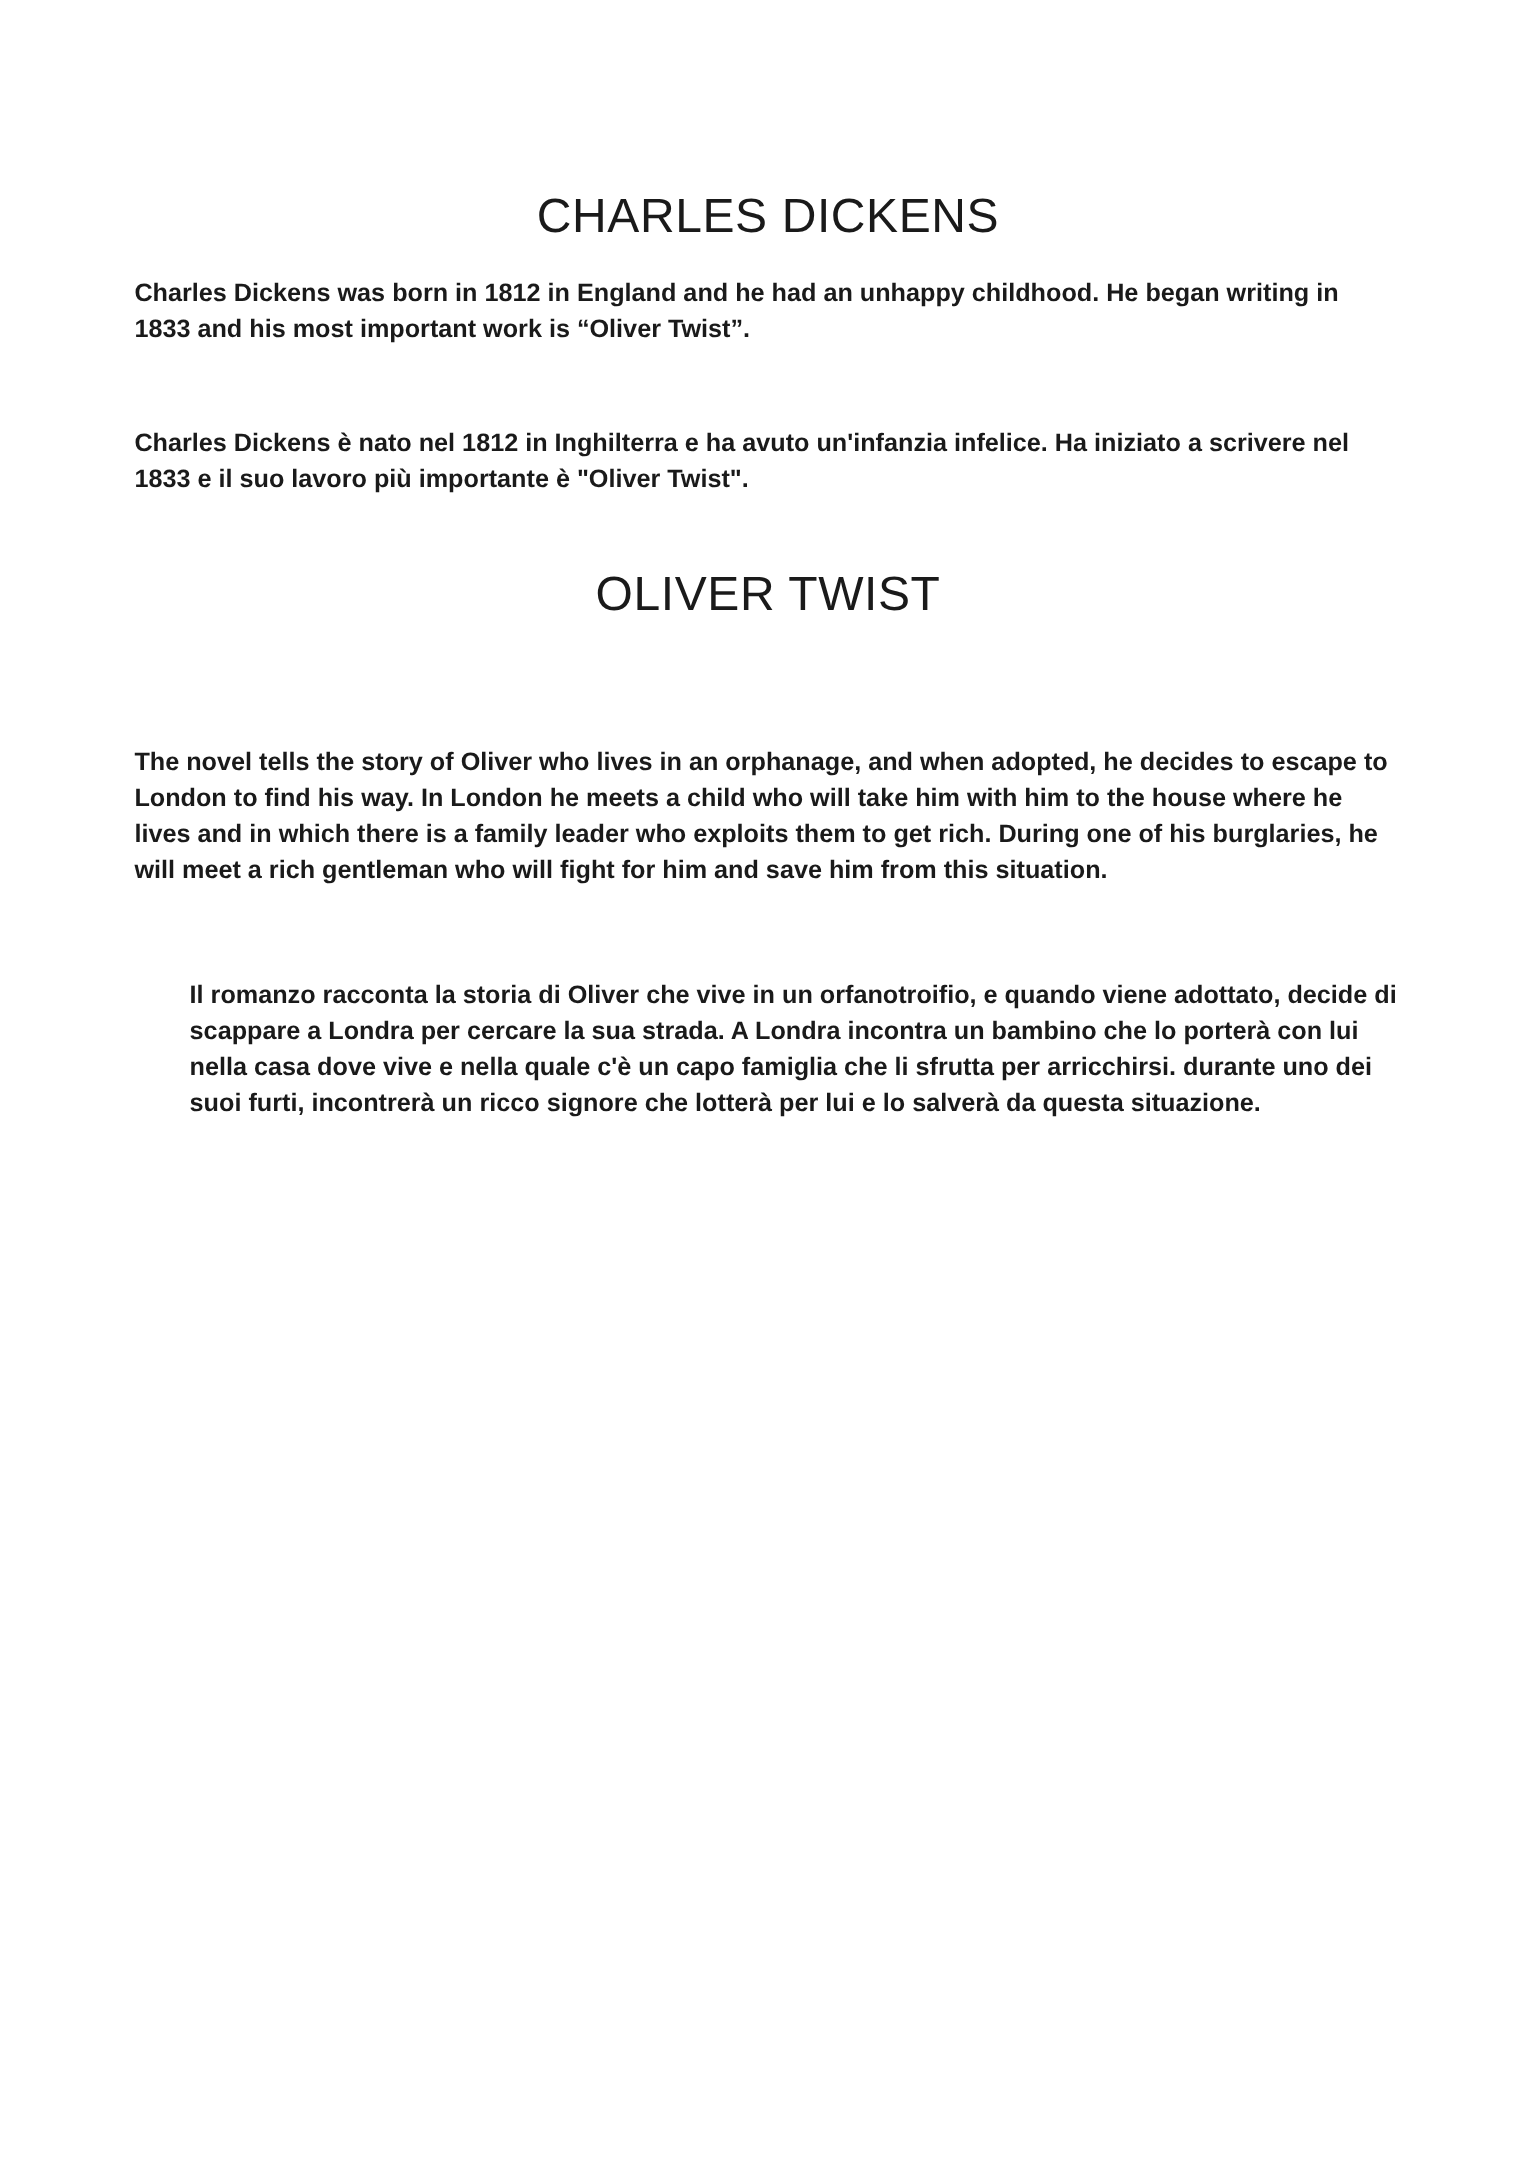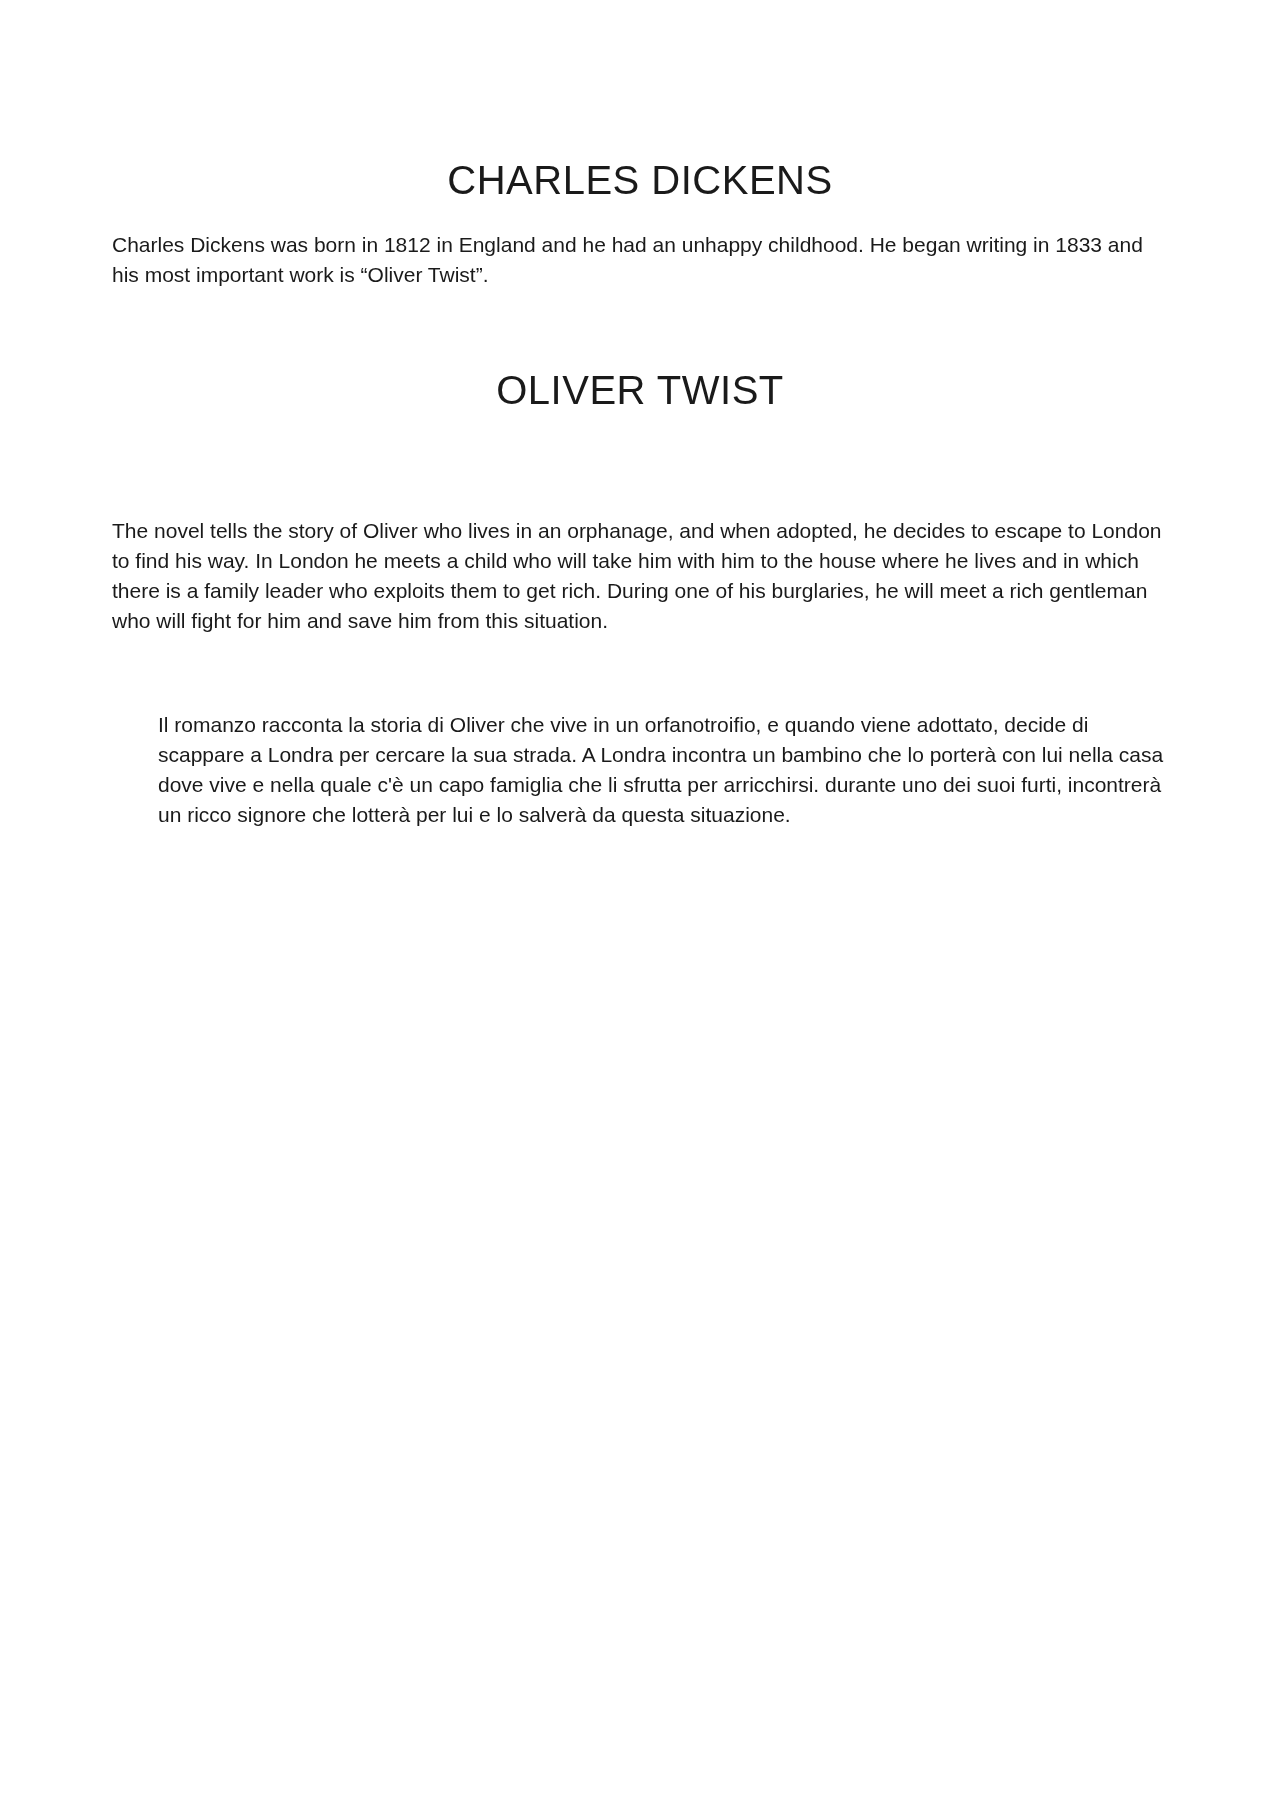--- a/index.html
+++ b/index.html
@@ -22,44 +22,45 @@
   .doc-title {
     margin: 156px 0 0 0;
     font-size: 40px;
     line-height: 48px;
     font-weight: 400;
     text-align: center;
     letter-spacing: 0.5px;
     color: #1a1a1a;
   }
   .doc-title.second {
-    margin-top: 76px;
+    margin-top: 56px;
   }
   p.body {
     margin: 0;
     font-size: 21px;
     line-height: 30px;
-    font-weight: 400;
+    font-weight: 700;
     color: #1a1a1a;
     text-align: left;
   }
   p.body.en-dickens { margin-top: 26px; }
   p.body.it-dickens { margin-top: 65px; }
   p.body.en-oliver  { margin-top: 102px; }
   p.body.it-oliver  { margin-top: 74px; margin-left: 46px; }
 </style>
 </head>
 <body>
 
 <div class="page">
 
   <h1 class="doc-title">CHARLES DICKENS</h1>
 
   <p class="body en-dickens">Charles Dickens was born in 1812 in England and he had an unhappy childhood. He began writing in 1833 and his most important work is “Oliver Twist”.</p>
 
+  <p class="body it-dickens">Charles Dickens è nato nel 1812 in Inghilterra e ha avuto un'infanzia infelice. Ha iniziato a scrivere nel 1833 e il suo lavoro più importante è "Oliver Twist".</p>
 
   <h1 class="doc-title second">OLIVER TWIST</h1>
 
   <p class="body en-oliver">The novel tells the story of Oliver who lives in an orphanage, and when adopted, he decides to escape to London to find his way. In London he meets a child who will take him with him to the house where he lives and in which there is a family leader who exploits them to get rich. During one of his burglaries, he will meet a rich gentleman who will fight for him and save him from this situation.</p>
 
   <p class="body it-oliver">Il romanzo racconta la storia di Oliver che vive in un orfanotroifio, e quando viene adottato, decide di scappare a Londra per cercare la sua strada. A Londra incontra un bambino che lo porterà con lui nella casa dove vive e nella quale c'è un capo famiglia che li sfrutta per arricchirsi. durante uno dei suoi furti, incontrerà un ricco signore che lotterà per lui e lo salverà da questa situazione.</p>
 
 </div>
 
 </body></html>

